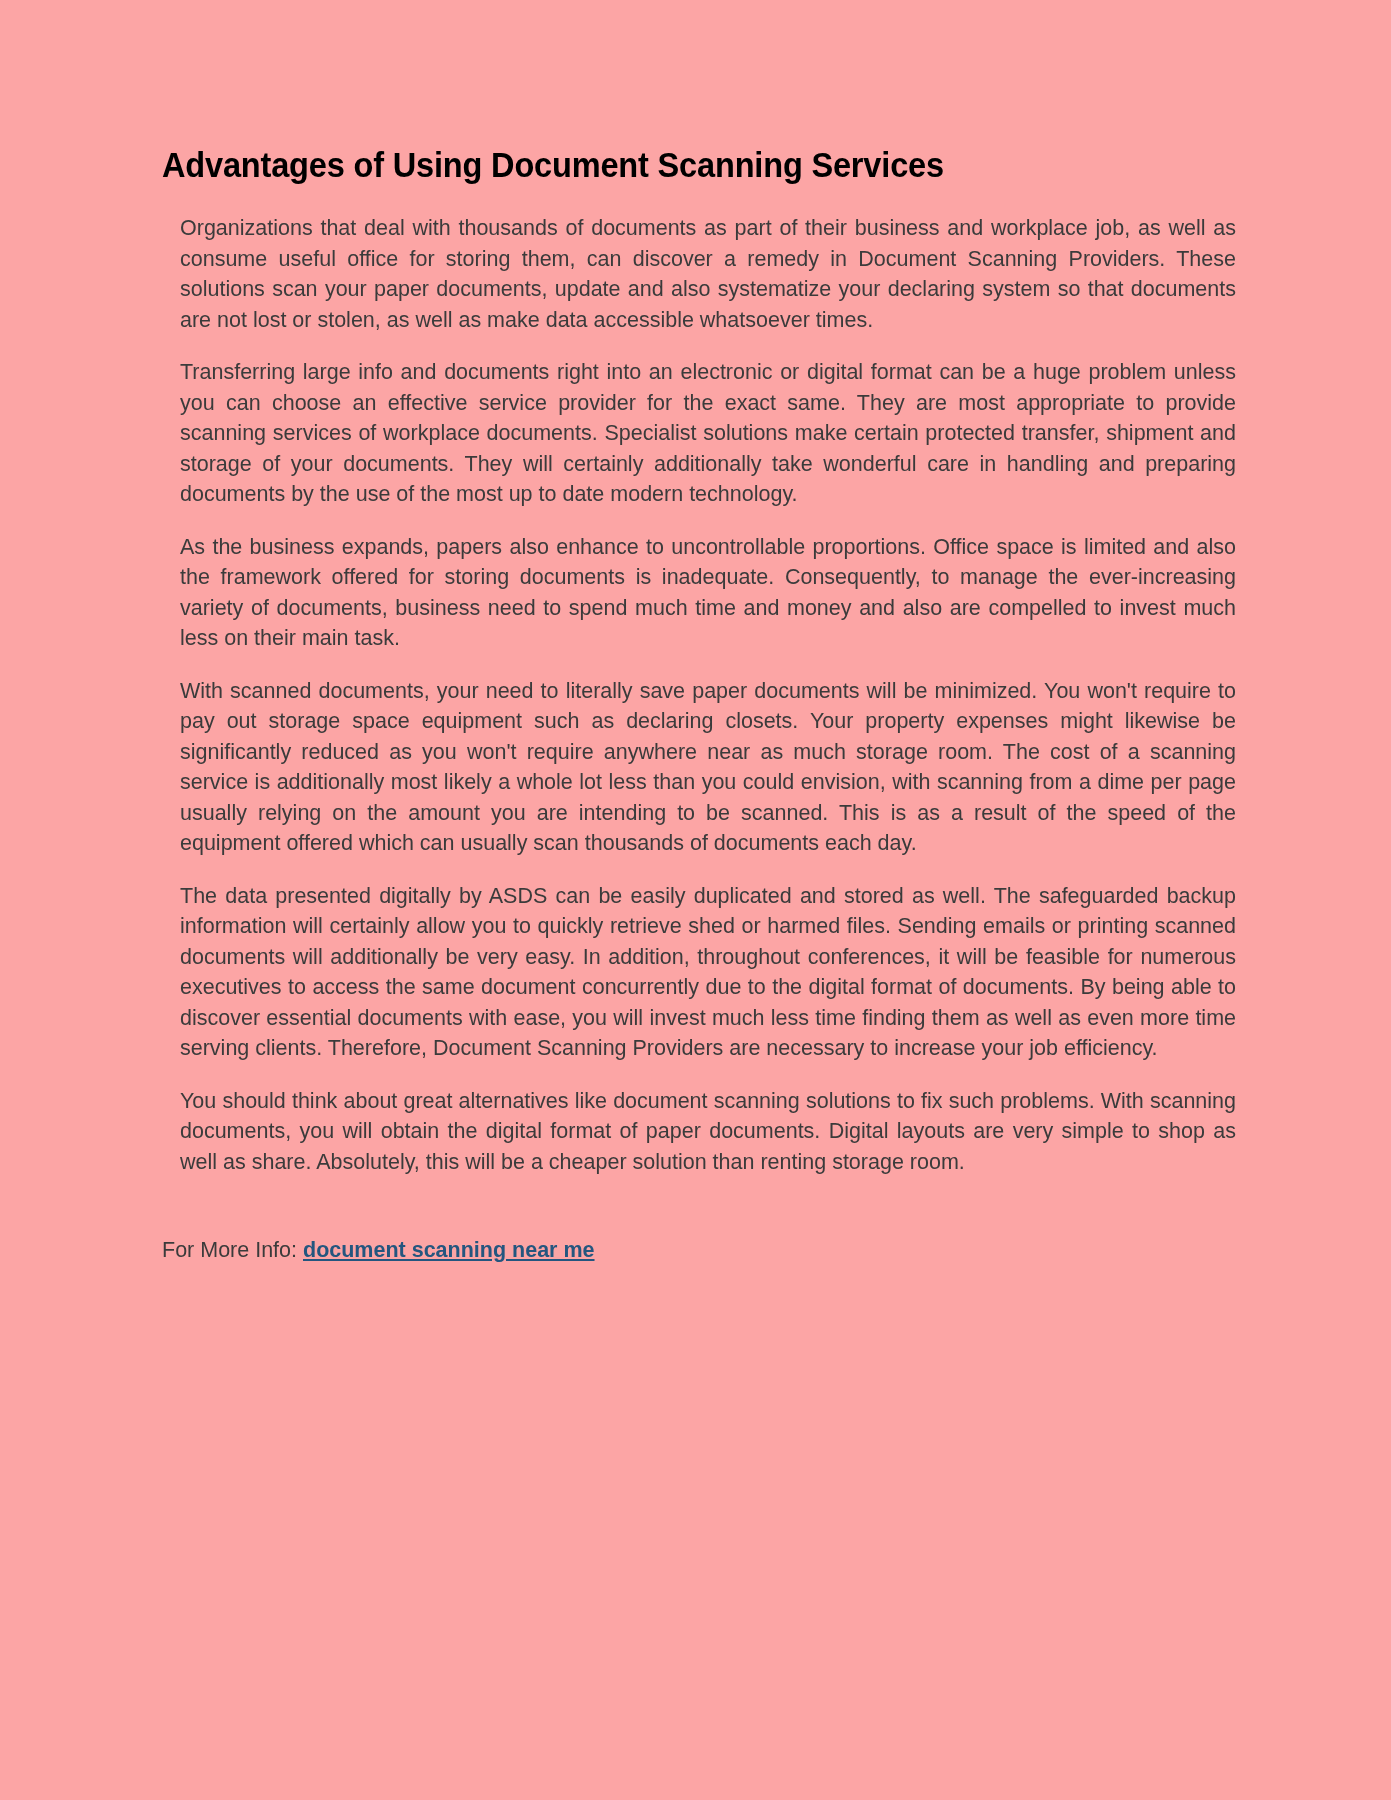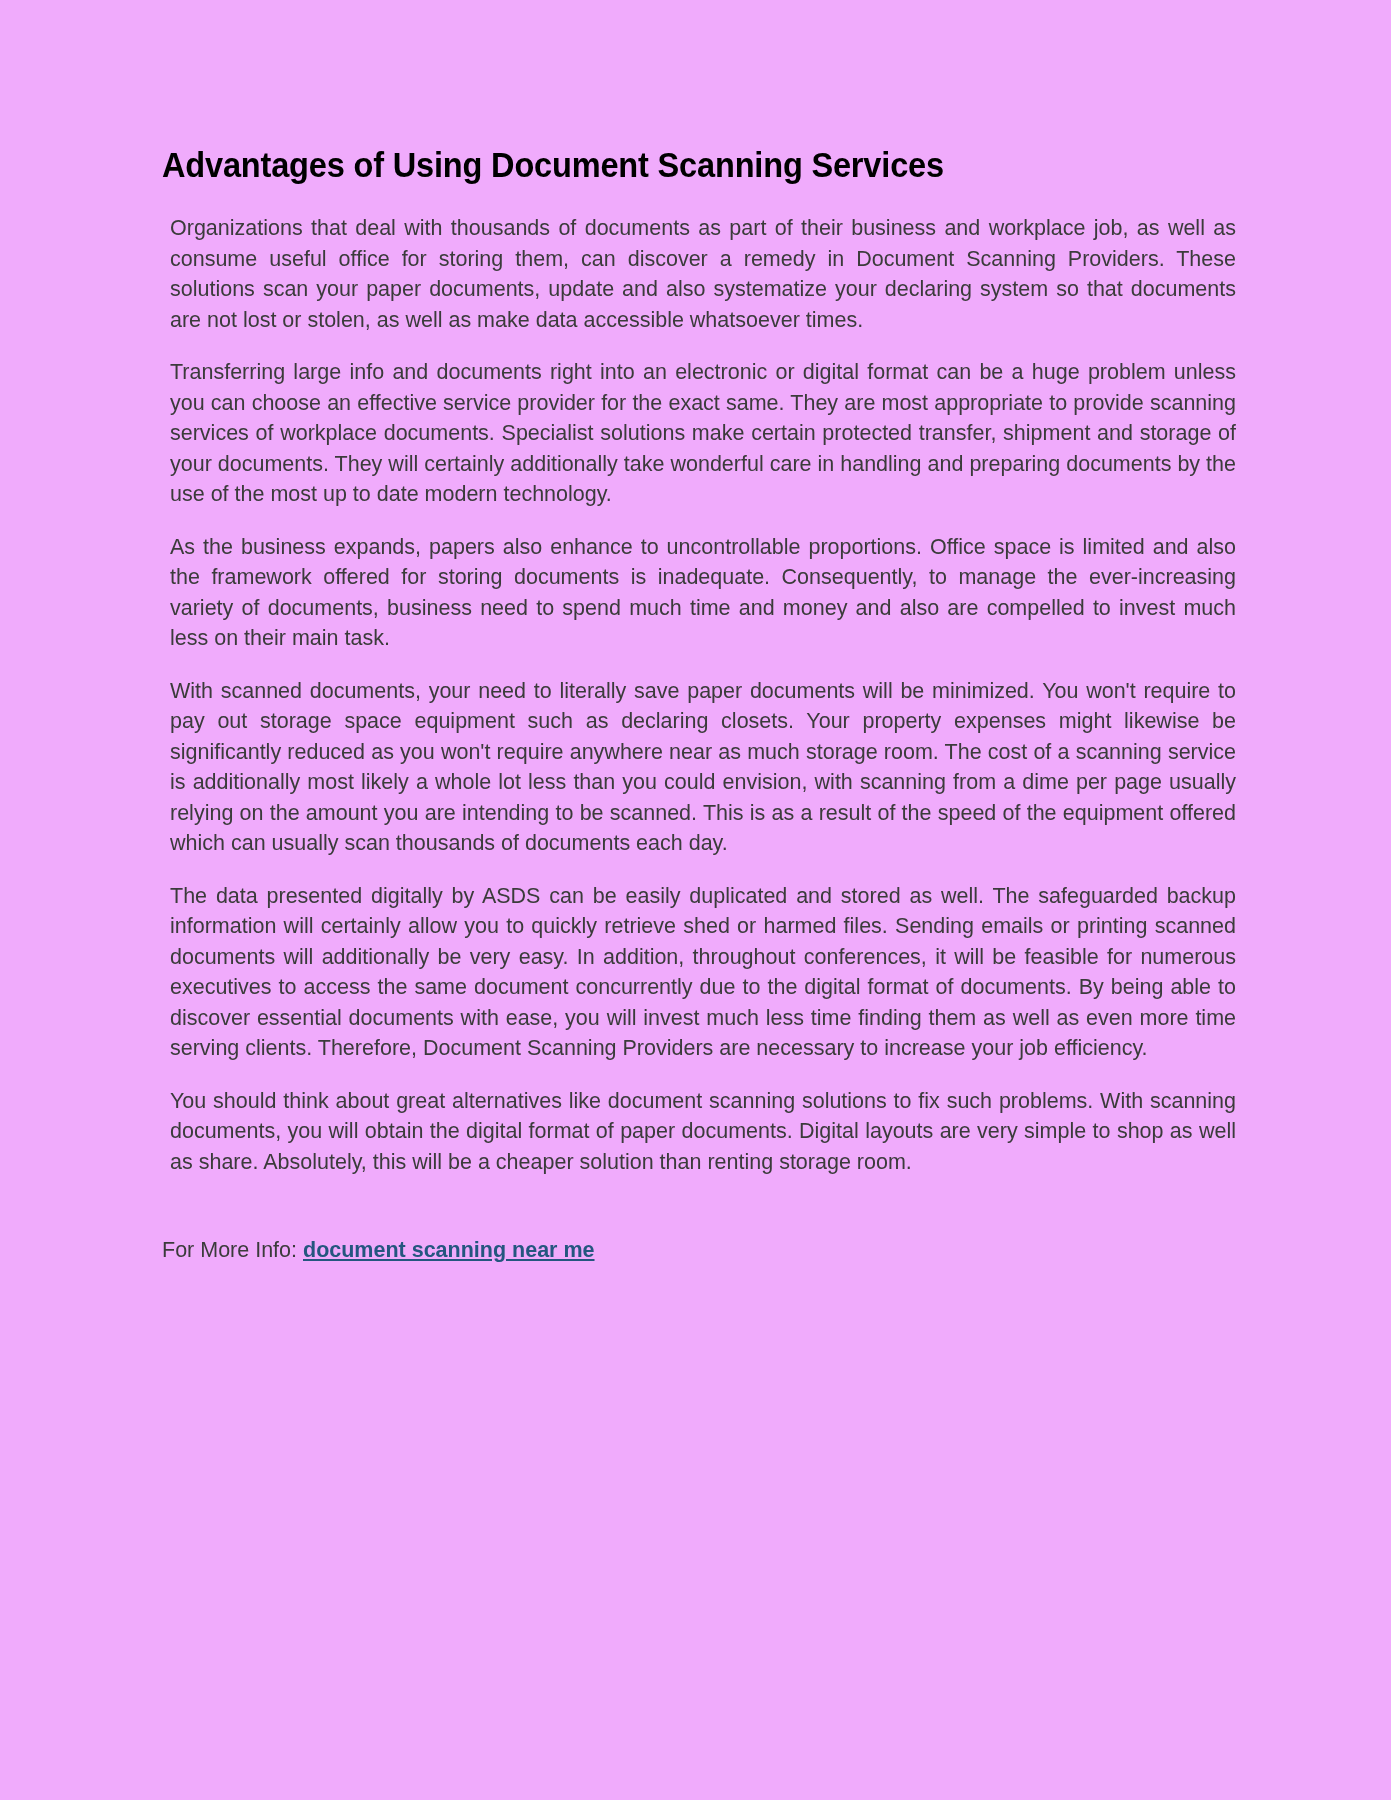--- a/index.html
+++ b/index.html
@@ -10,21 +10,21 @@
   body {
     width: 1391px;
     height: 1800px;
     font-family: "Liberation Sans", sans-serif;
     -webkit-font-smoothing: antialiased;
   }
   .page {
     position: relative;
     width: 1391px;
     height: 1800px;
-    background: #f0abfc;
+    background: #fca5a5;
     box-sizing: border-box;
   }
   .content {
     position: absolute;
     left: 162px;
     top: 144px;
     width: 1074px;
   }
   .doc-title {
     font-family: "Liberation Sans", sans-serif;
@@ -38,21 +38,21 @@
     transform-origin: left center;
     white-space: nowrap;
   }
   .para {
     font-family: "Liberation Sans", sans-serif;
     font-size: 21.5px;
     line-height: 30.5px;
     color: #3b3b3b;
     text-align: justify;
     text-justify: inter-word;
-    margin: 0 0 22px 8px;
+    margin: 0 0 22px 18px;
     hyphens: none;
   }
   .para:last-of-type {
     margin-bottom: 0;
   }
   .more-info {
     font-family: "Liberation Sans", sans-serif;
     font-size: 21.5px;
     line-height: 30.5px;
     color: #3b3b3b;

